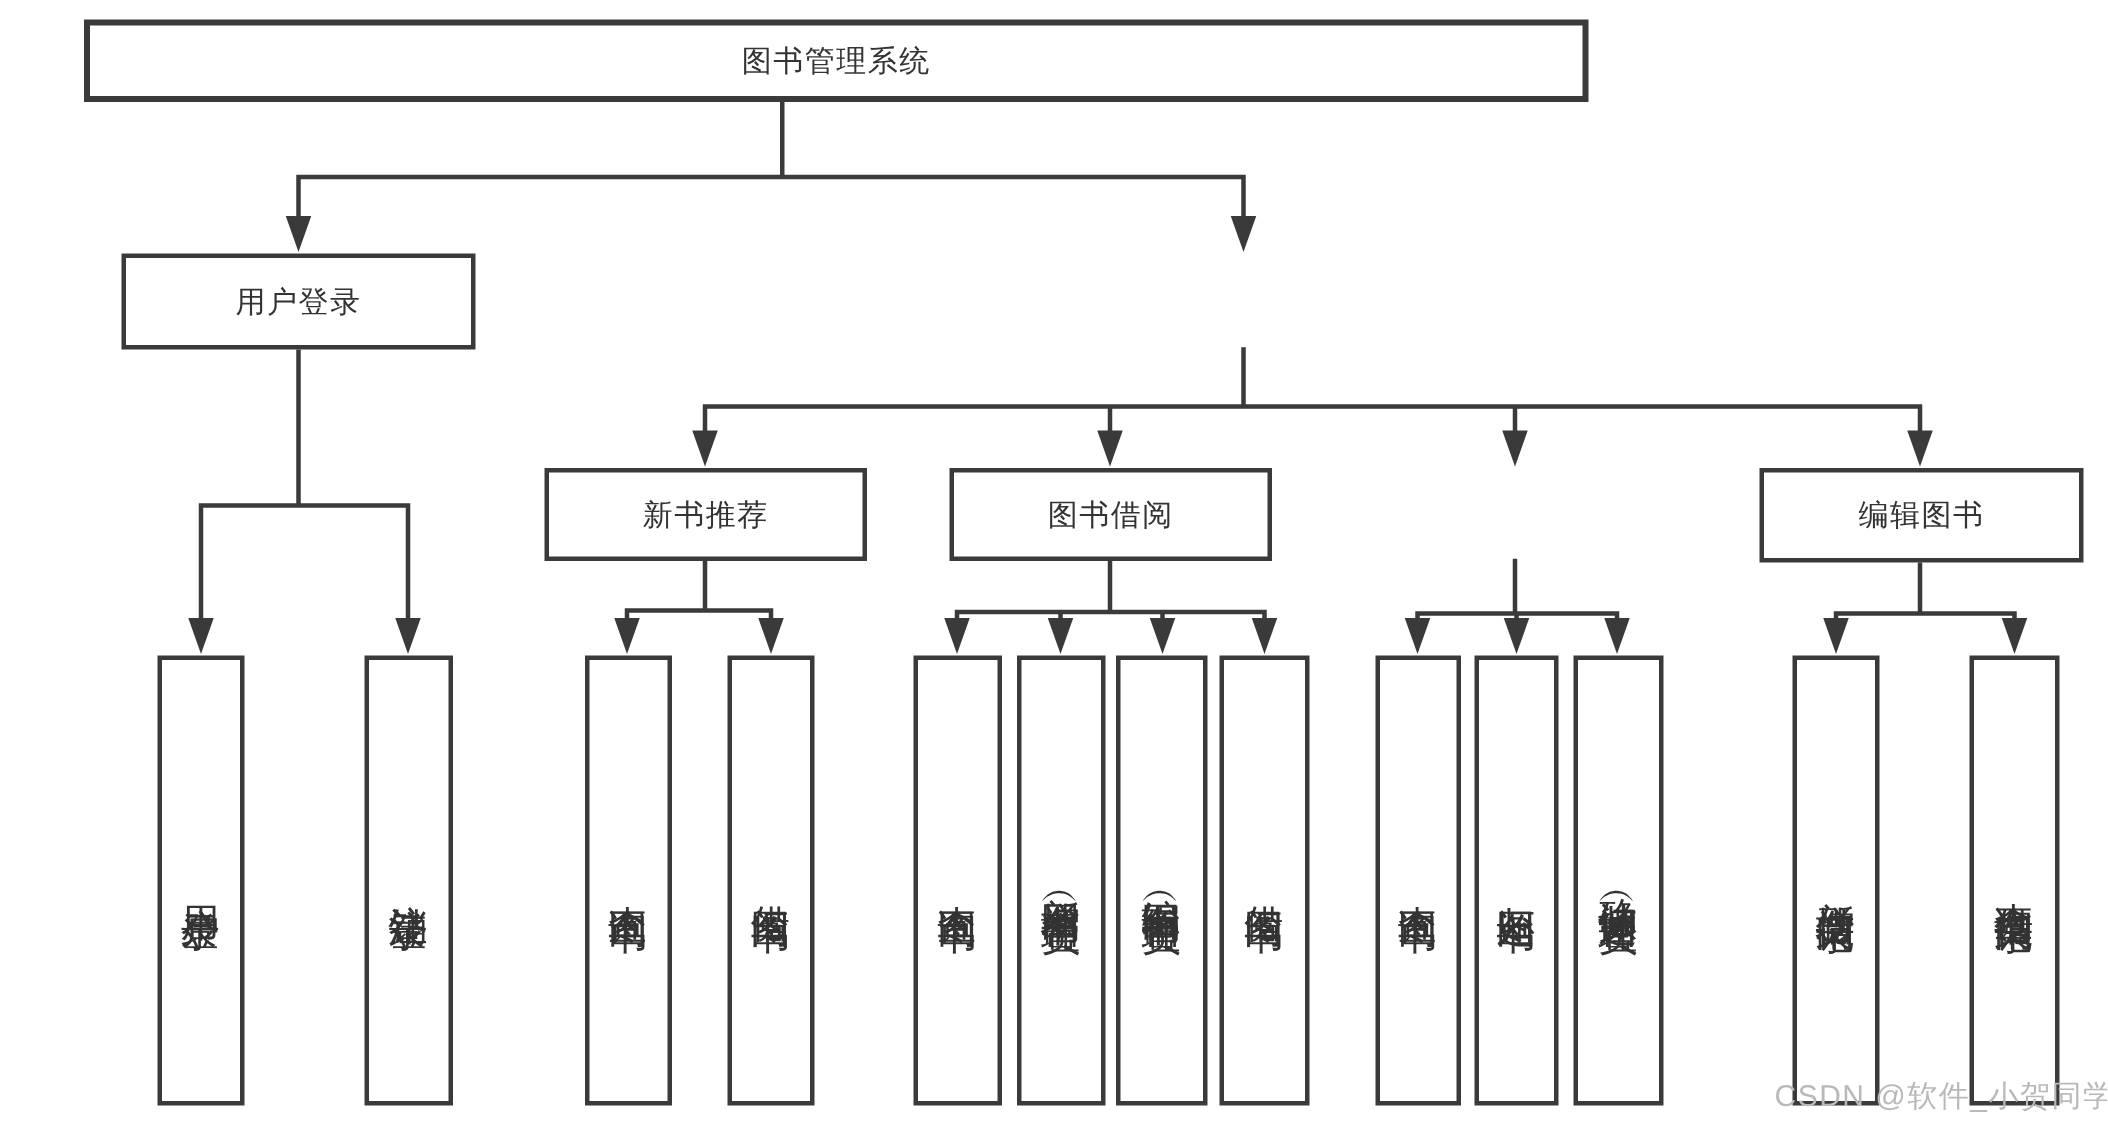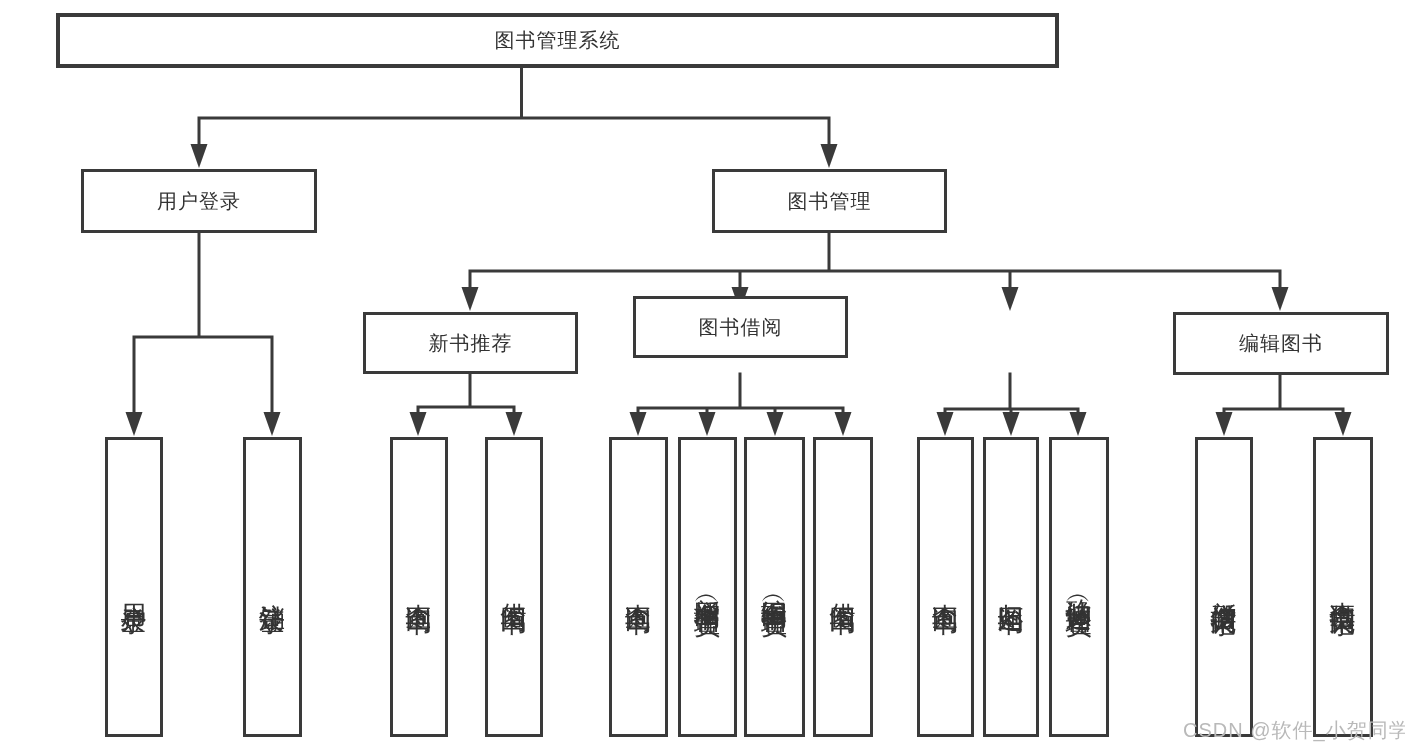--- a/index.html
+++ b/index.html
@@ -85,28 +85,25 @@
     </g>
   </svg>
 
   <div class="node h root" style="left:20px; top:13px; width:1003px; height:55px;margin-left:36px;">
     <span>图书管理系统</span>
   </div>
 
   <div class="node h" style="left:81px; top:169px; width:236px; height:64px;">
     <span>用户登录</span>
   </div>
-  <div class="node h" style="left:712px; top:169px; width:235px; height:64px;">
-    <span>图书管理</span>
-  </div>
 
   <div class="node h" style="left:363px; top:312px; width:215px; height:62px;">
     <span>新书推荐</span>
   </div>
-  <div class="node h" style="left:633px; top:296px; width:215px; height:62px;">
+  <div class="node h" style="left:633px; top:312px; width:215px; height:62px;">
     <span>图书借阅</span>
   </div>
   <div class="node h" style="left:1173px; top:312px; width:216px; height:63px;">
     <span>编辑图书</span>
   </div>
 
   <div class="node v" style="left:105px; top:437px; width:58px; height:300px;">
     <span>用户登录</span>
   </div>
   <div class="node v" style="left:243px; top:437px; width:59px; height:300px;">

